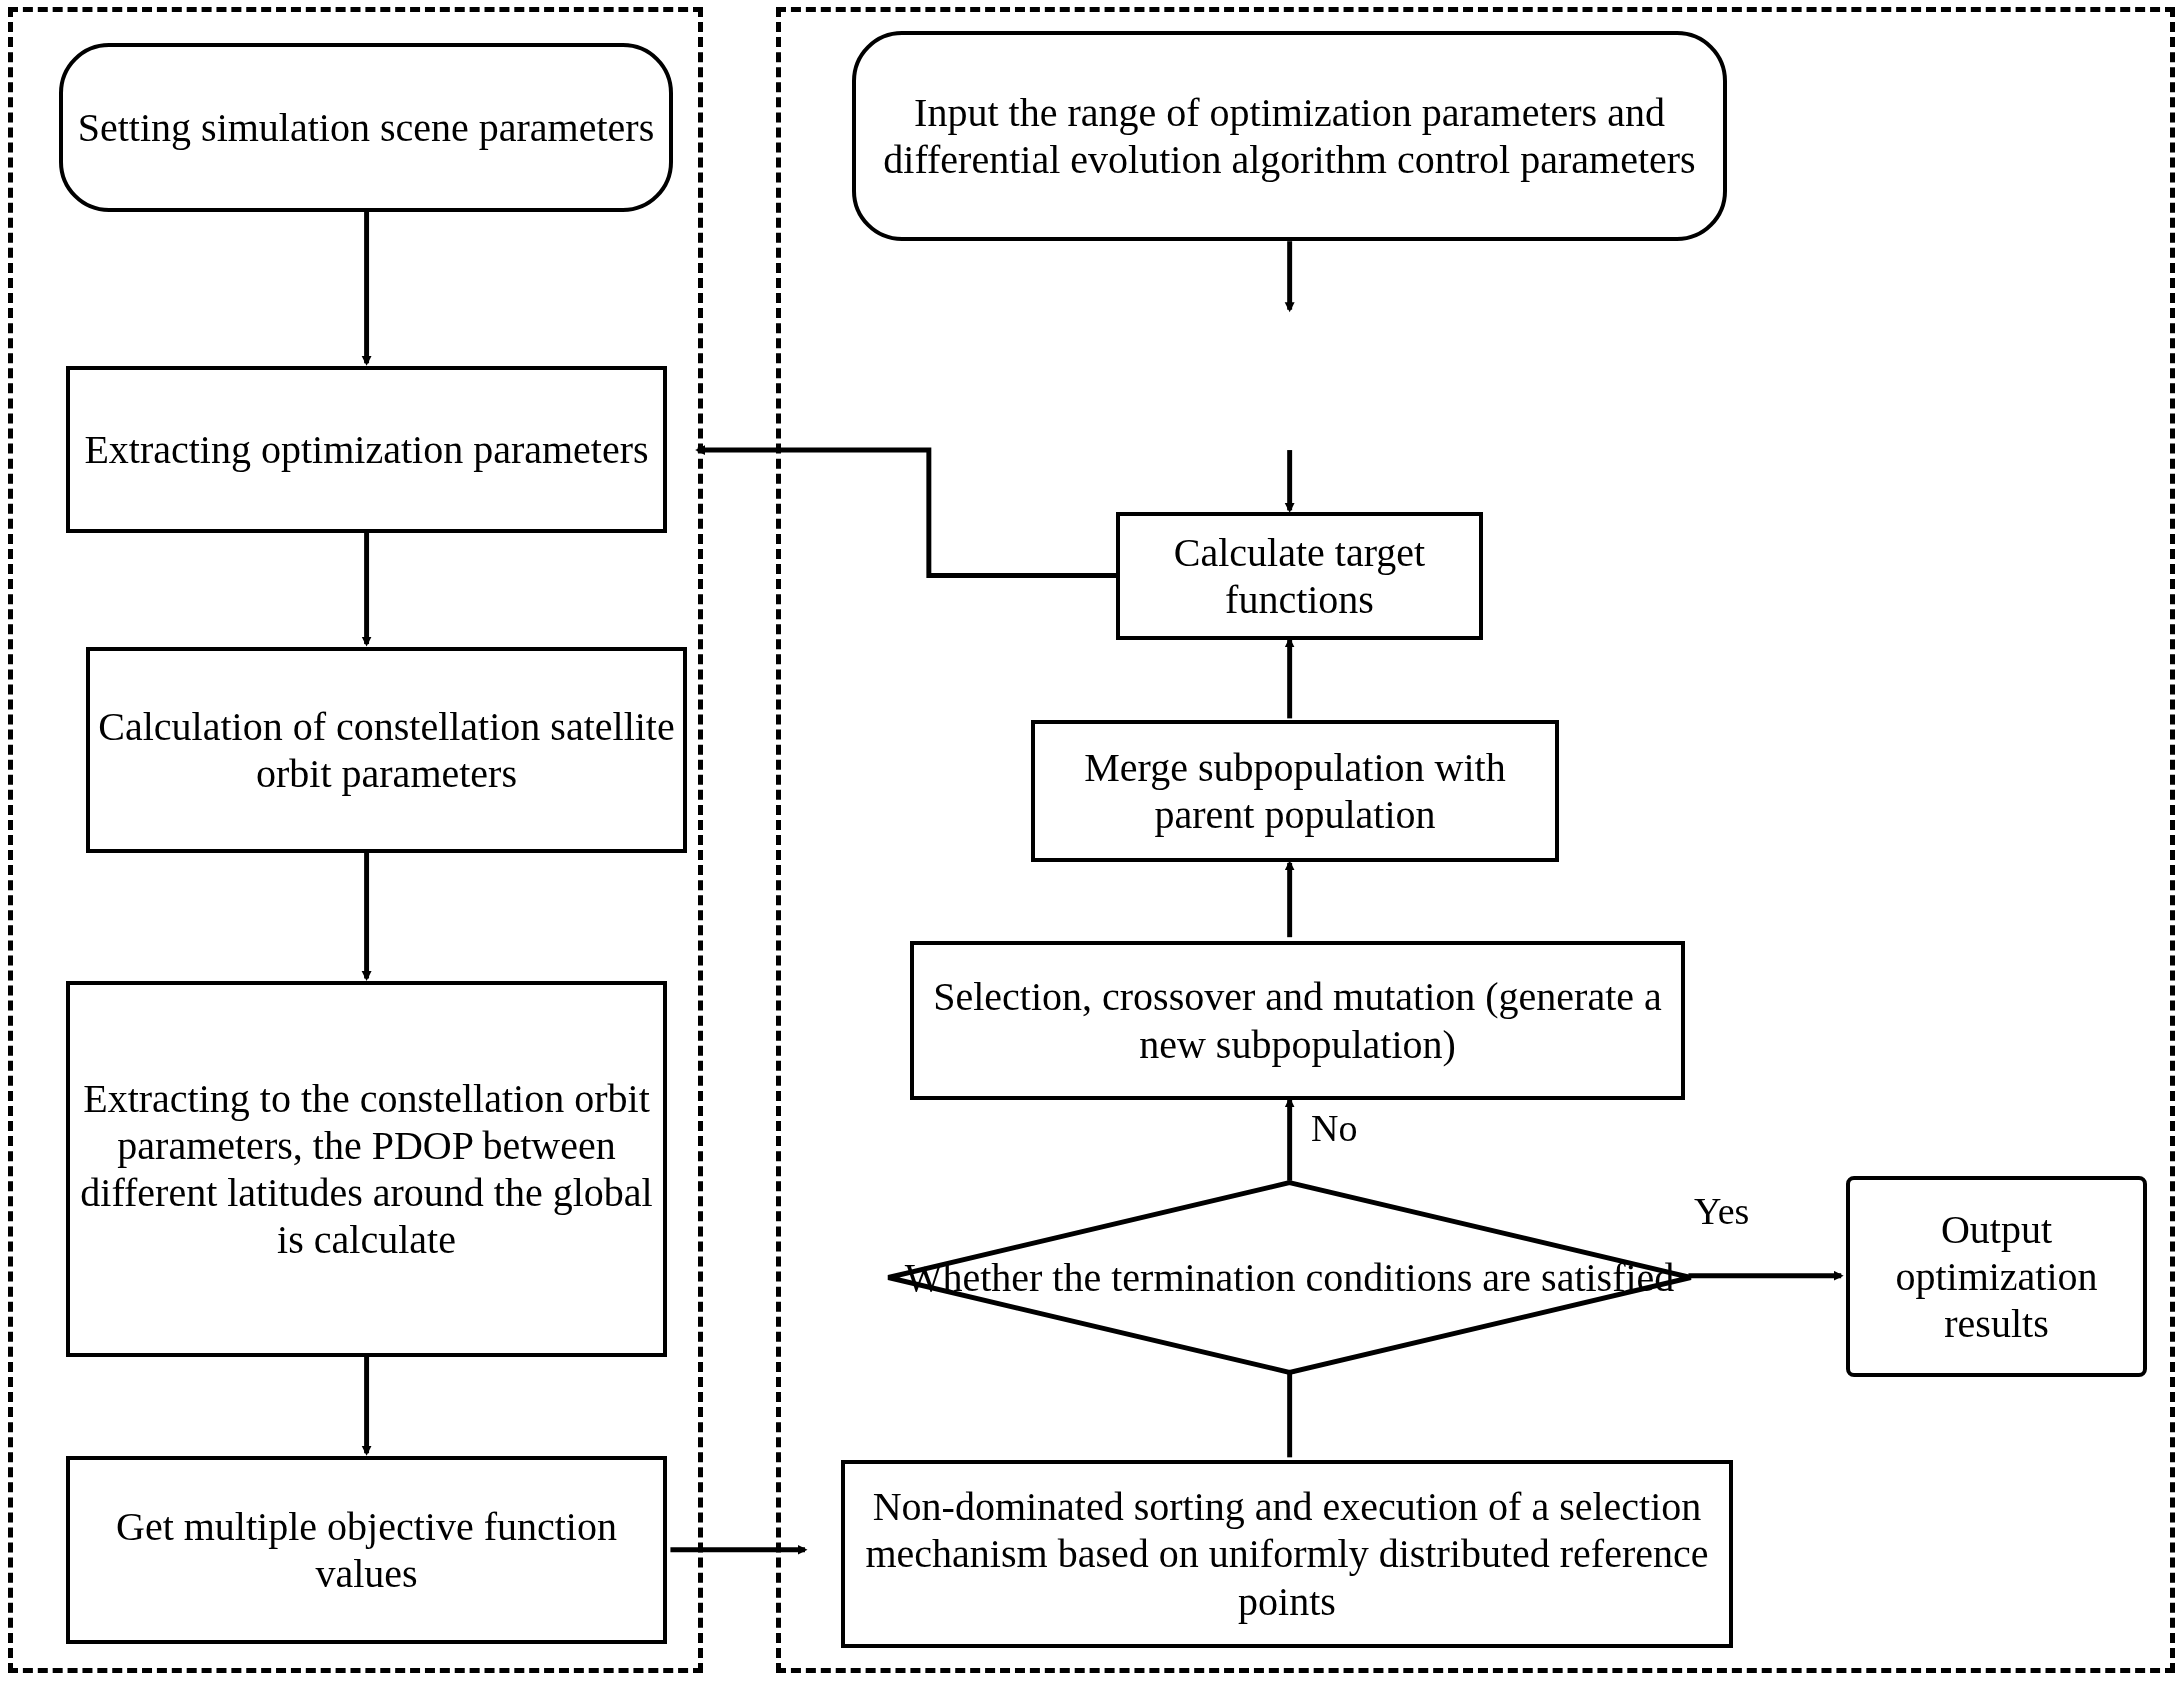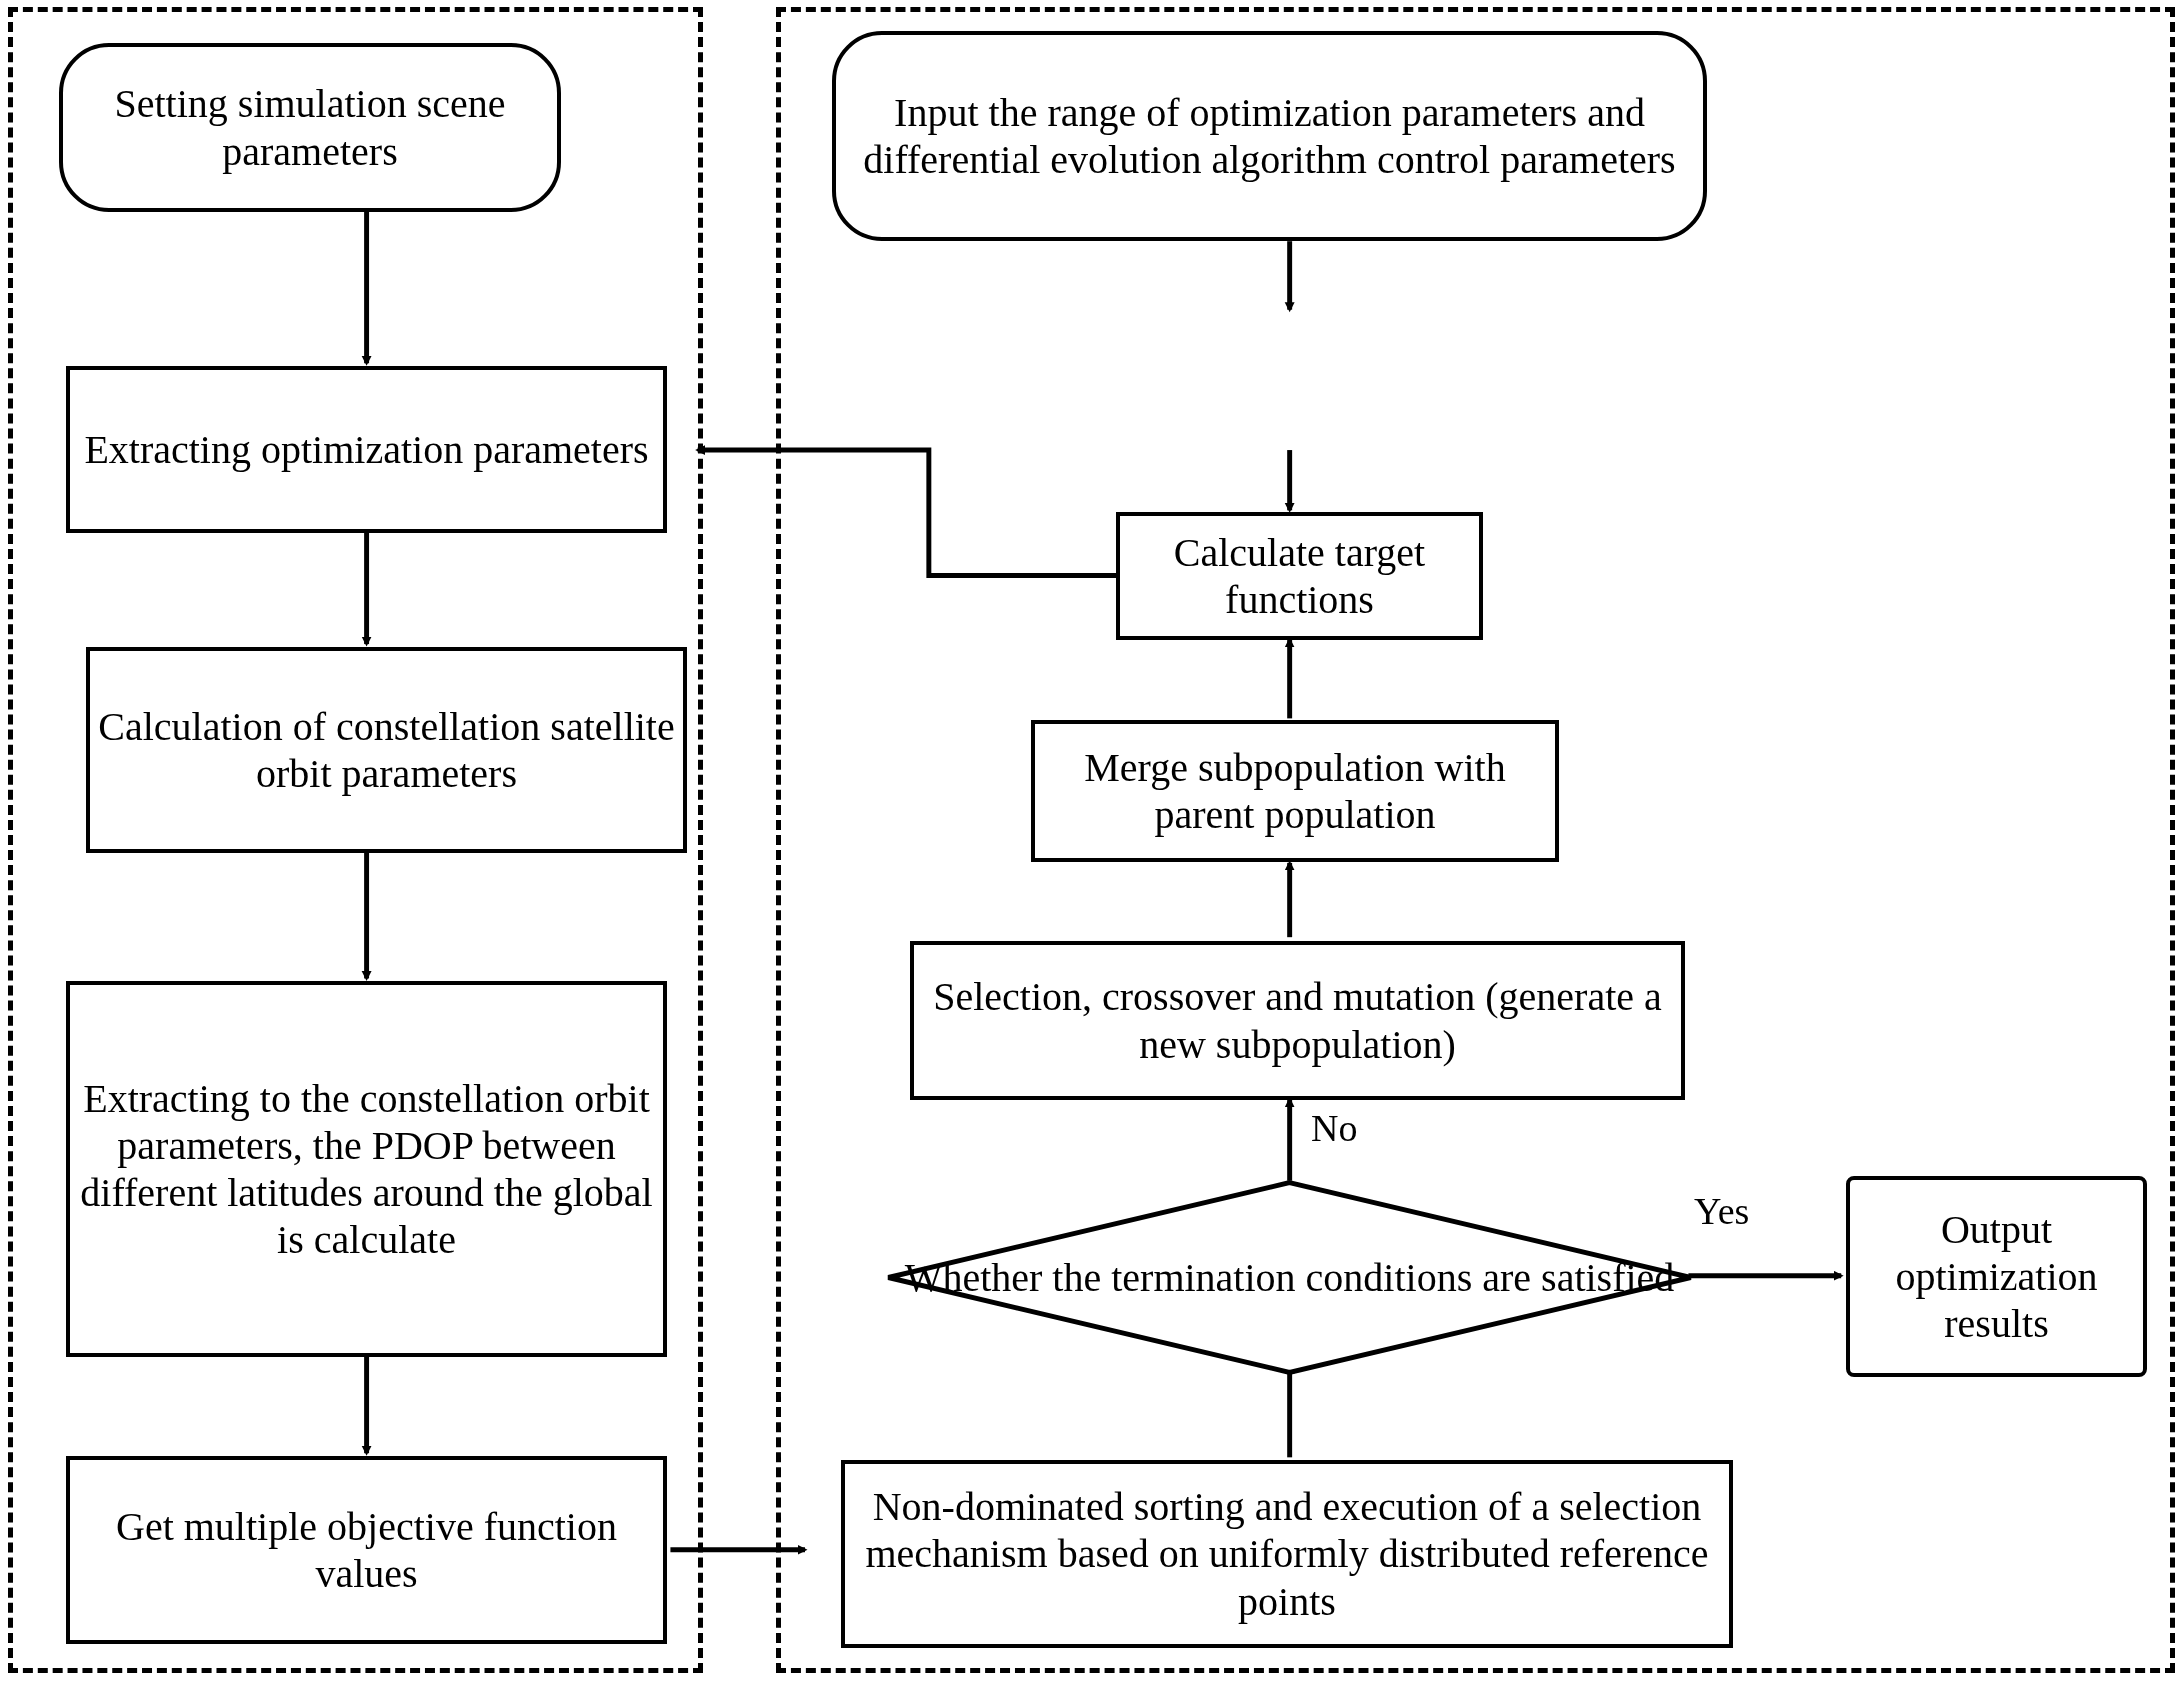--- a/index.html
+++ b/index.html
@@ -113,41 +113,41 @@
 
       <line x1="1562" y1="1765" x2="1562" y2="1655" marker-end="url(#arrow)"></line>
 
       <line x1="2045" y1="1545" x2="2230" y2="1545" marker-end="url(#arrow)"></line>
     </g>
   </svg>
 
   <div class="edge-label" style="left:1311px; top:1106px; font-size:38px;">No</div>
   <div class="edge-label" style="left:1694px; top:1189px; font-size:38px;">Yes</div>
 
-  <div class="node round" style="left:59px; top:43px; width:502px; height:169px; font-size:40px;">
+  <div class="node round" style="left:59px; top:43px; width:614px; height:169px; font-size:40px;">
     <span class="txt">Setting simulation scene parameters</span>
   </div>
 
   <div class="node rect" style="left:66px; top:366px; width:601px; height:167px; font-size:40px;">
     <span class="txt">Extracting optimization parameters</span>
   </div>
 
   <div class="node rect" style="left:66px; top:647px; width:601px; height:206px; font-size:40px;margin-left:20px;">
     <span class="txt">Calculation of constellation satellite orbit parameters</span>
   </div>
 
   <div class="node rect" style="left:66px; top:981px; width:601px; height:376px; font-size:40px;">
     <span class="txt">Extracting to the constellation orbit parameters, the  PDOP between different latitudes around the global is calculate</span>
   </div>
 
   <div class="node rect" style="left:66px; top:1456px; width:601px; height:188px; font-size:40px;text-align:center;">
     <span class="txt">Get multiple objective function values</span>
   </div>
 
-  <div class="node round" style="left:832px; top:31px; width:875px; height:210px; font-size:40px;">
+  <div class="node round" style="left:852px; top:31px; width:875px; height:210px; font-size:40px;">
     <span class="txt">Input the range of optimization parameters and differential evolution algorithm control parameters</span>
   </div>
 
 
   <div class="node rect" style="left:1116px; top:512px; width:367px; height:128px; font-size:40px;">
     <span class="txt">Calculate target functions</span>
   </div>
 
   <div class="node rect" style="left:1031px; top:720px; width:528px; height:142px; font-size:40px;">
     <span class="txt">Merge subpopulation with parent population</span>

